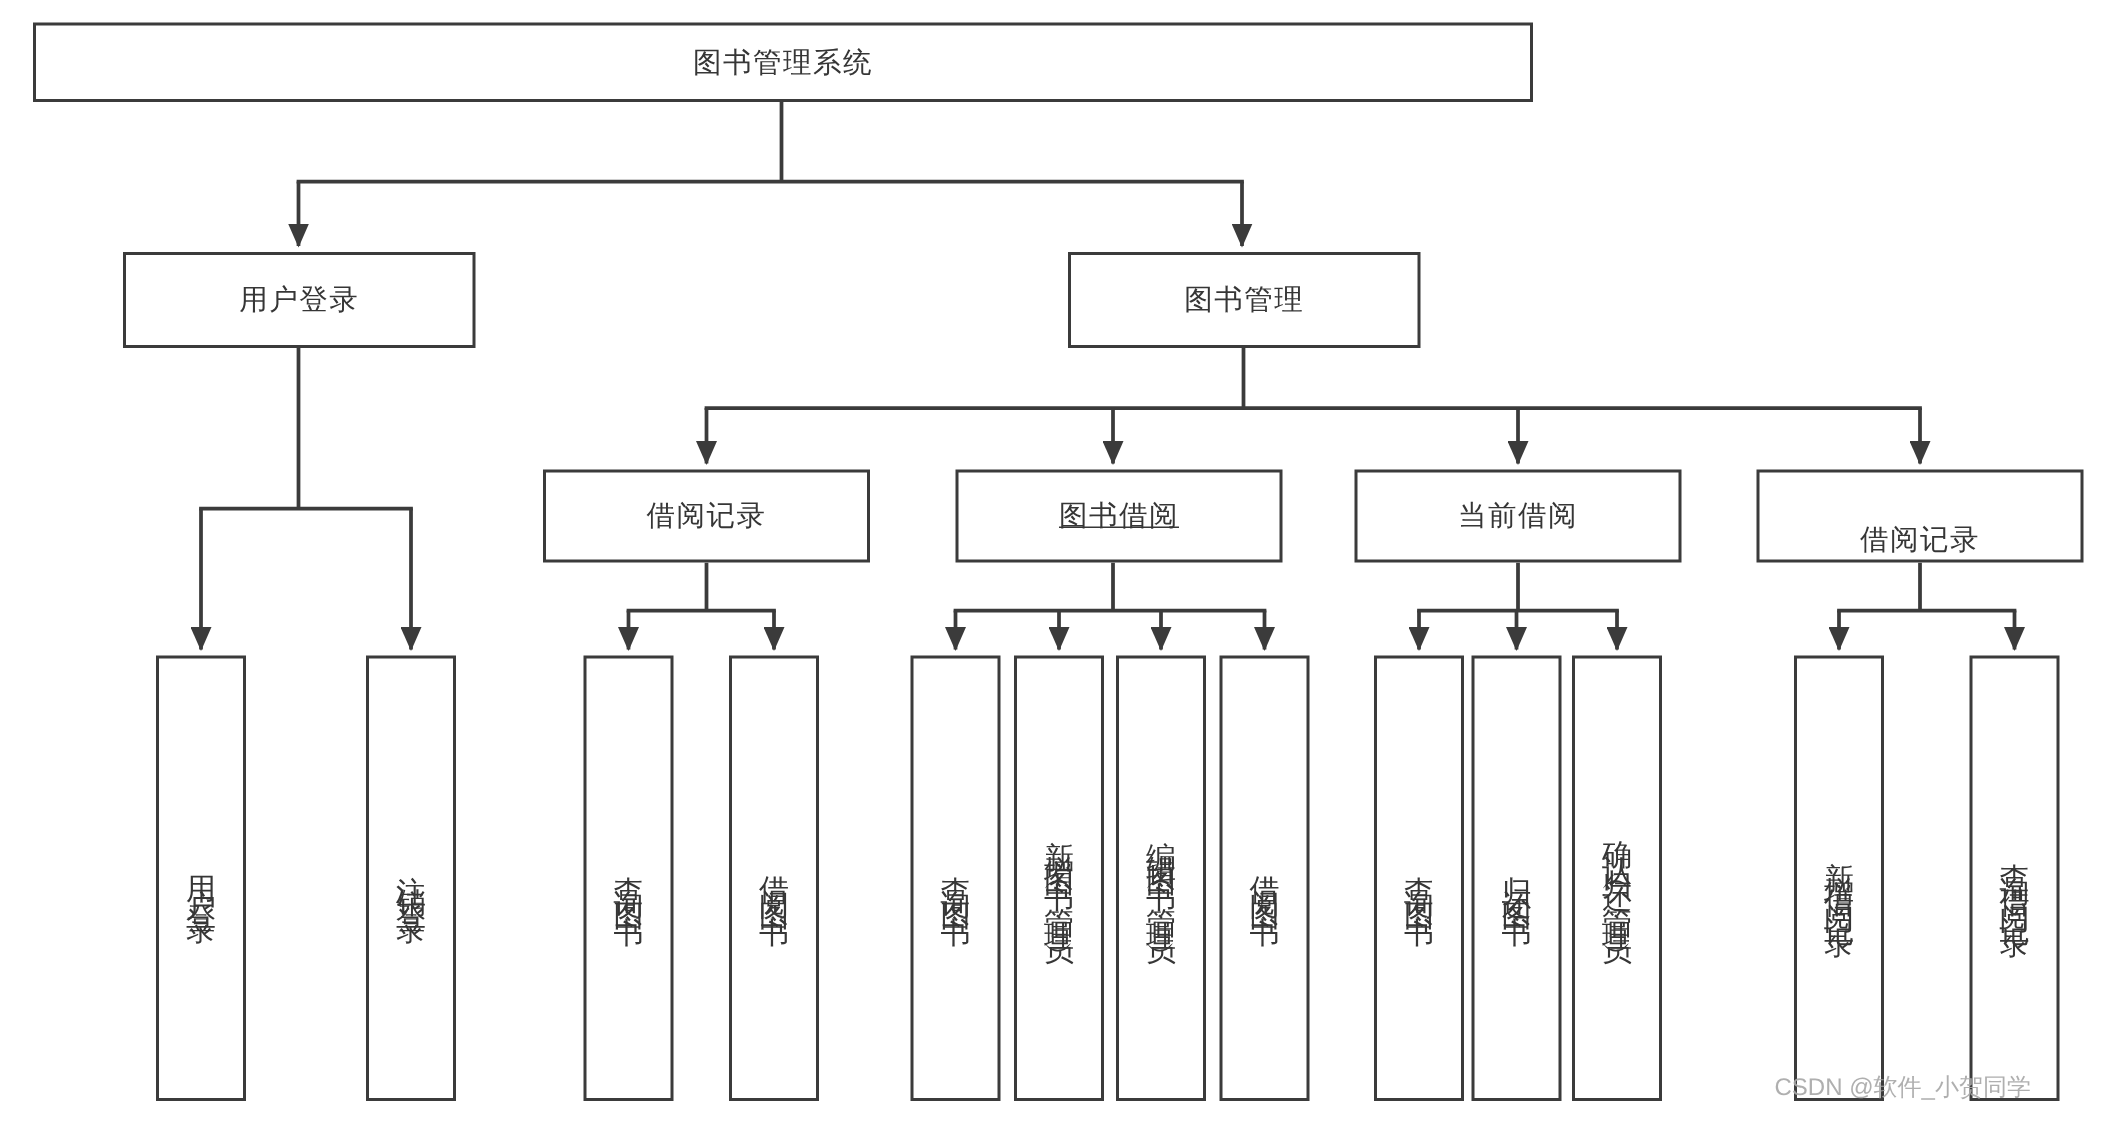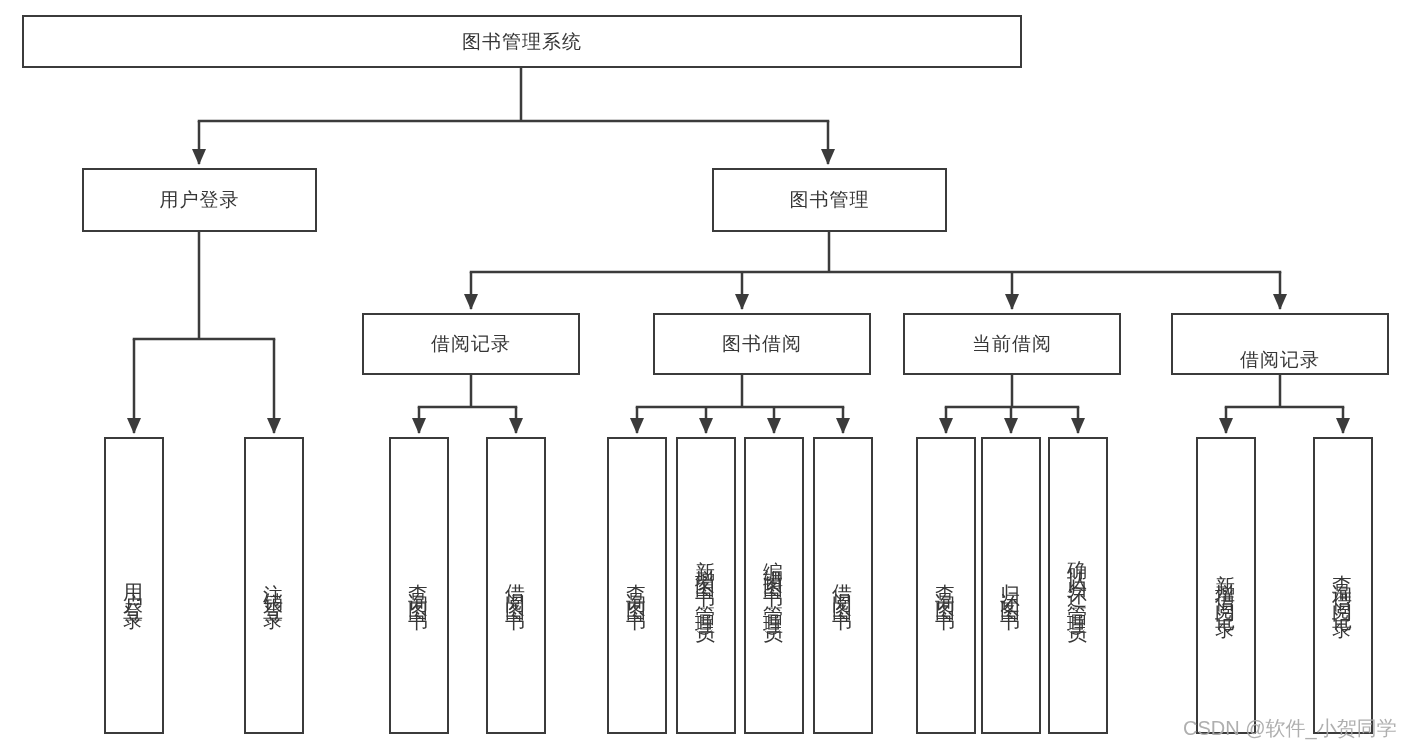--- a/index.html
+++ b/index.html
@@ -37,21 +37,21 @@
     text-orientation: mixed;
     font-size: 20px;
     letter-spacing: 9px;
     white-space: nowrap;
   }
   .watermark {
     position: absolute;
     left: 1183px;
     top: 715px;
     z-index: 5;
-    font-size: 20px;
+    font-size: 16px;
     color: rgba(168, 168, 168, 0.92);
     white-space: nowrap;
   }
 </style>
 </head>
 <body>
 
 <div class="canvas">
 
   <svg class="wires" width="1405" height="747" viewBox="0 0 1405 747">
@@ -119,21 +119,21 @@
   <div class="node" style="left:82px; top:168px; width:235px; height:64px;">
     <span class="lbl">用户登录</span>
   </div>
   <div class="node" style="left:712px; top:168px; width:235px; height:64px;">
     <span class="lbl">图书管理</span>
   </div>
 
   <div class="node" style="left:362px; top:313px; width:218px; height:62px;">
     <span class="lbl">借阅记录</span>
   </div>
-  <div class="node" style="left:653px; top:313px; width:218px; height:62px;">
+  <div class="node" style="left:637px; top:313px; width:218px; height:62px;text-decoration:underline;">
     <span class="lbl">图书借阅</span>
   </div>
   <div class="node" style="left:903px; top:313px; width:218px; height:62px;align-items:center;">
     <span class="lbl">当前借阅</span>
   </div>
   <div class="node" style="left:1171px; top:313px; width:218px; height:62px;align-items:flex-end;">
     <span class="lbl">借阅记录</span>
   </div>
 
   <div class="node vnode" style="left:104px; top:437px; width:60px; height:297px;">

